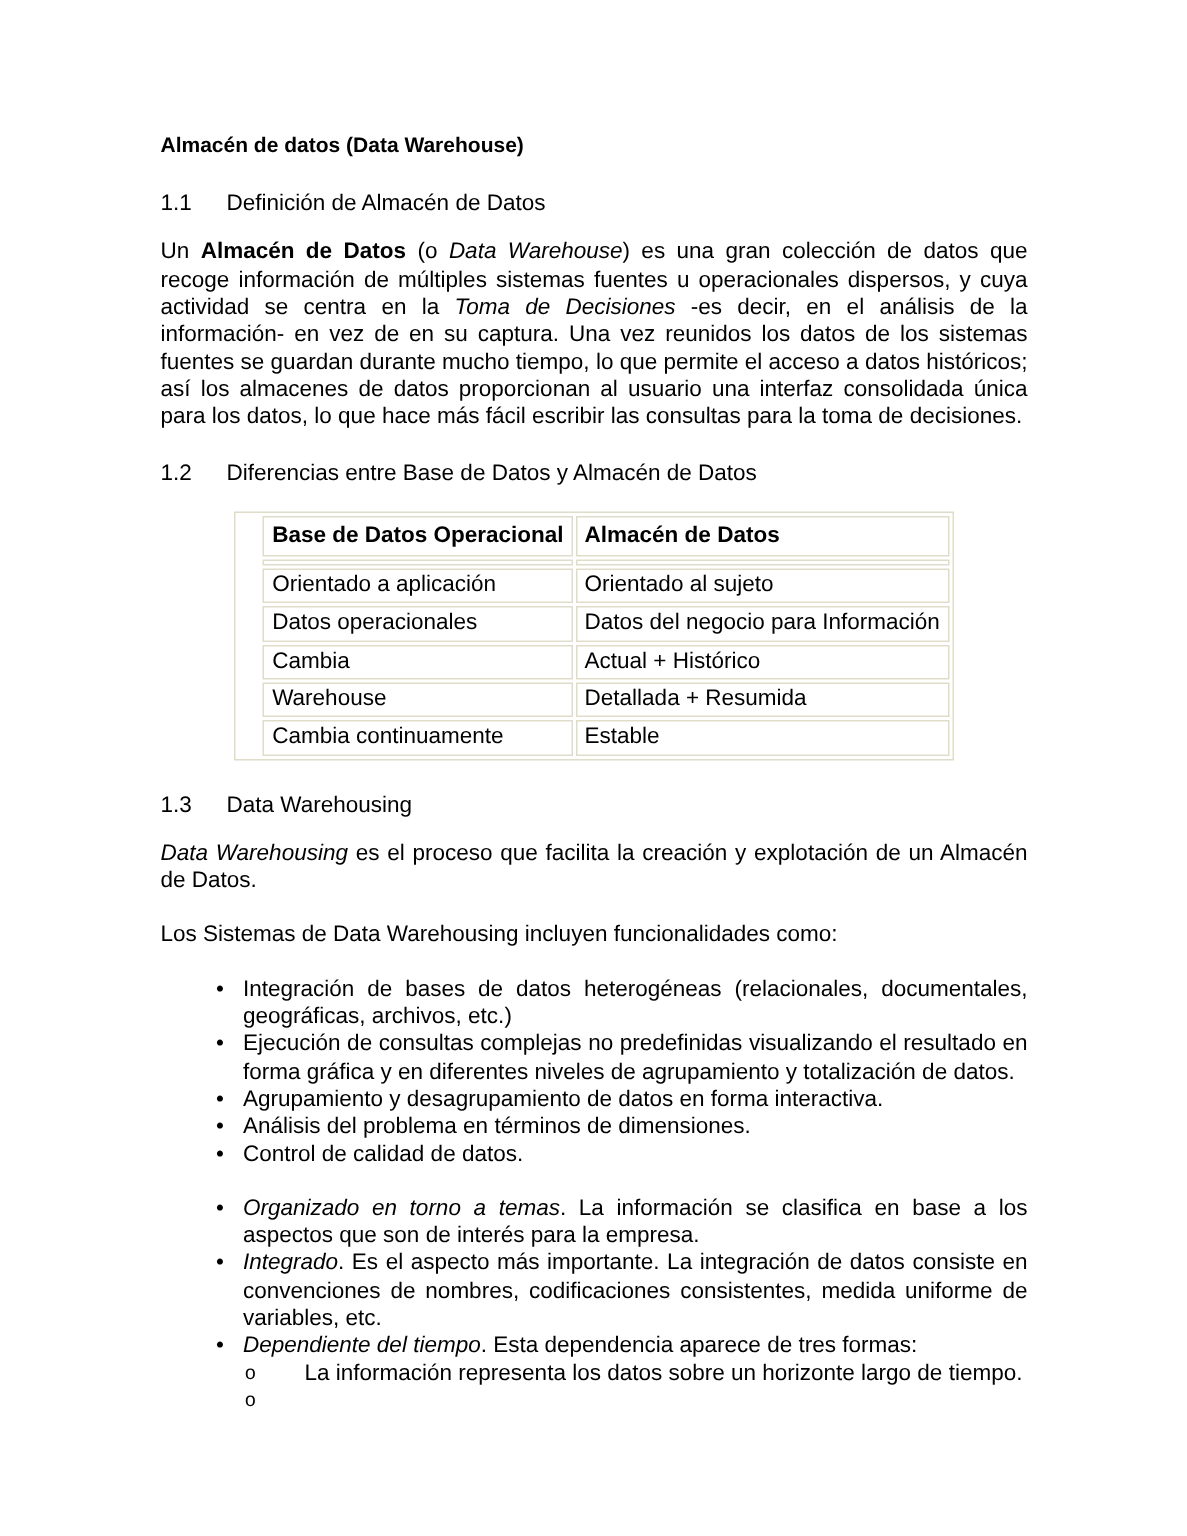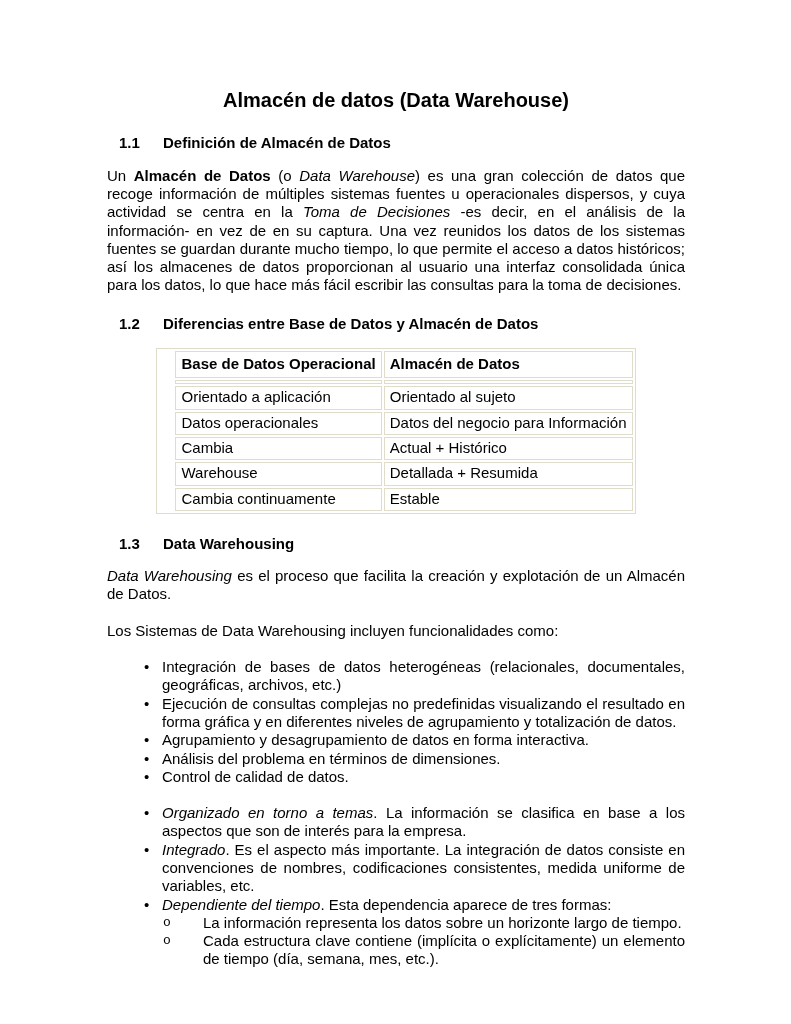--- a/index.html
+++ b/index.html
@@ -9,28 +9,28 @@
     box-sizing:border-box;
     padding:88px 106px 0 107px;
     background:#ffffff;
     color:#000000;
     font-family:"Liberation Sans","DejaVu Sans",sans-serif;
     font-size:15px;
     line-height:1.22;
     overflow:hidden;
   }
   .doc-title {
-    text-align:center;
+    text-align:left;
     font-weight:bold;
-    font-size:20px;
+    font-size:14px;
     margin:0 0 22px 0;
   }
   .h {
-    font-weight:bold;
-    margin:20px 0 14px 12px;
+    font-weight:normal;
+    margin:20px 0 14px 0;
   }
   .h .hnum { display:inline-block; min-width:44px; }
   .para { text-align:justify; margin:0 0 18px 0; }
   .b { font-weight:bold; }
   .i { font-style:italic; }
 
   .tbl-wrap { margin:15px 0 21px 0; }
   .dtable {
     border-collapse:separate;
     border-spacing:2px;
@@ -167,17 +167,16 @@
     <div class="b1">
       <span class="mk">•</span>
       <span class="i">Dependiente del tiempo</span><span>. Esta dependencia aparece de tres formas:</span>
     </div>
     <div class="b2">
       <span class="mk">o</span>
       <span>La información representa los datos sobre un horizonte largo de tiempo.</span>
     </div>
     <div class="b2">
       <span class="mk">o</span>
-      <span>Cada estructura clave contiene (implícita o explícitamente) un elemento de tiempo (día, semana, mes, etc.).</span>
     </div>
   </div>
 
 </div>
 
 </body></html>

